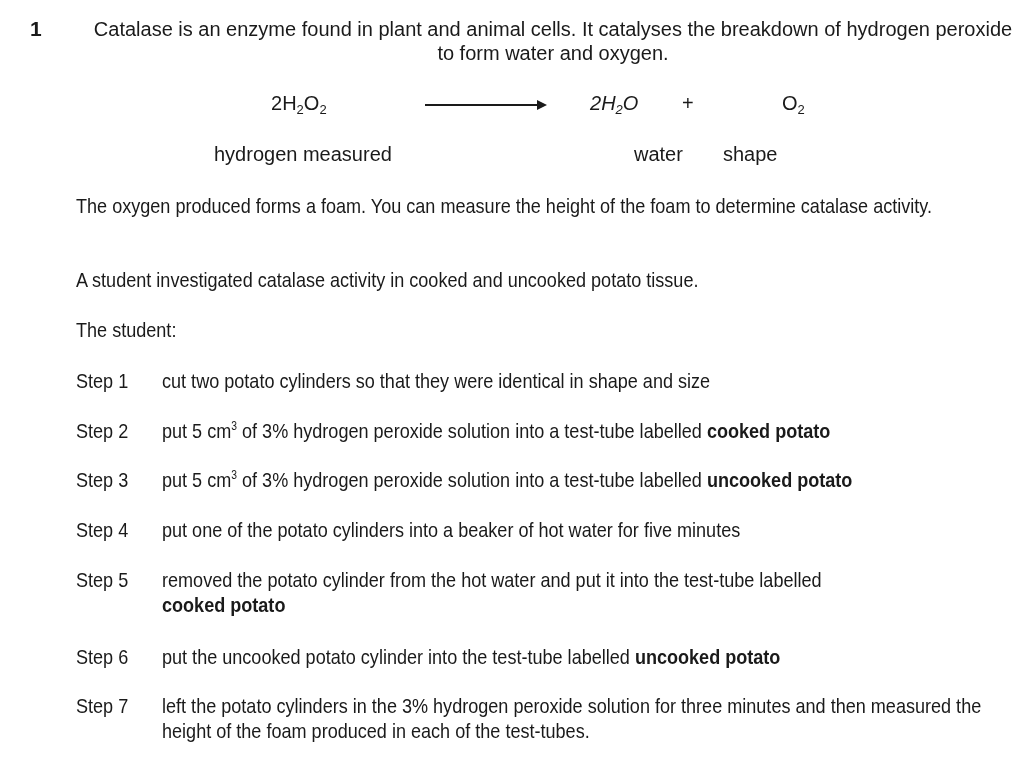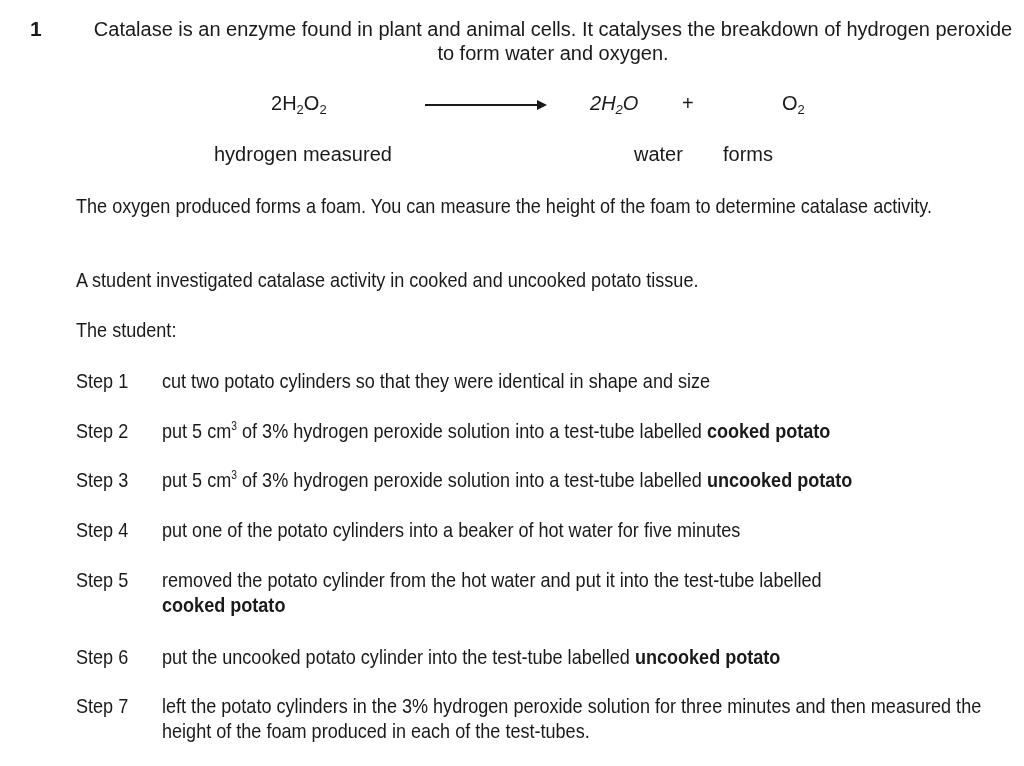--- a/index.html
+++ b/index.html
@@ -34,21 +34,21 @@
 <div class="abs intro">Catalase is an enzyme found in plant and animal cells. It catalyses the breakdown of hydrogen peroxide to form water and oxygen.</div>
 
 <div class="abs chem" style="left:271px; top:92px;text-align:right;"><span>2</span><span>H</span><sub>2</sub><span>O</span><sub>2</sub></div>
 <div class="arrow"></div>
 <div class="abs chem" style="left:590px; top:92px;font-style:italic;"><span>2</span><span>H</span><sub>2</sub><span>O</span></div>
 <div class="abs chem" style="left:682px; top:92px;">+</div>
 <div class="abs chem" style="left:746px; top:92px;margin-left:36px;"><span>O</span><sub>2</sub></div>
 
 <div class="abs chem" style="left:214px; top:143px;">hydrogen measured</div>
 <div class="abs chem" style="left:590px; top:143px;margin-left:44px;">water</div>
-<div class="abs chem" style="left:723px; top:143px;">forms</div>
+<div class="abs chem" style="left:723px; top:143px;">shape</div>
 
 <div class="abs cond para" style="top:193px;">The oxygen produced forms a foam. You can measure the height of the foam to determine catalase activity.</div>
 <div class="abs cond para" style="top:267px;">A student investigated catalase activity in cooked and uncooked potato tissue.</div>
 <div class="abs cond para" style="top:317px;">The student:</div>
 
 <div class="abs cond step-label" style="top:368px;">Step 1</div>
 <div class="abs cond step-text" style="top:368px;">cut two potato cylinders so that they were identical in shape and size</div>
 
 <div class="abs cond step-label" style="top:418px;">Step 2</div>
 <div class="abs cond step-text" style="top:418px;"><span>put 5 cm</span><sup>3</sup><span> of 3% hydrogen peroxide solution into a test-tube labelled </span><b>cooked potato</b></div>

